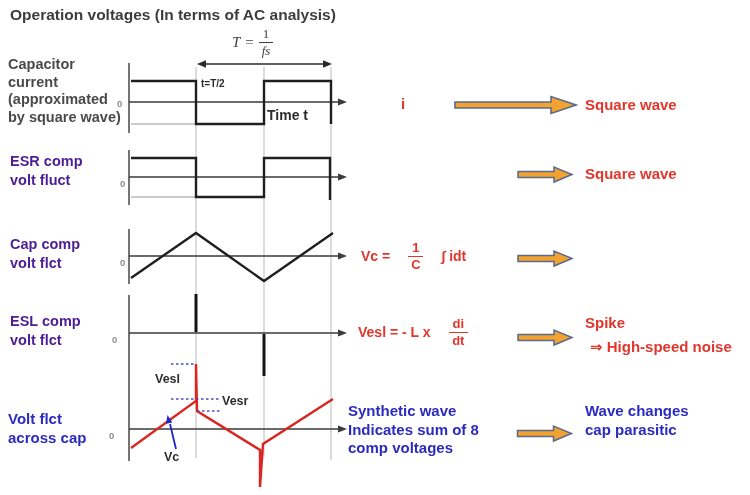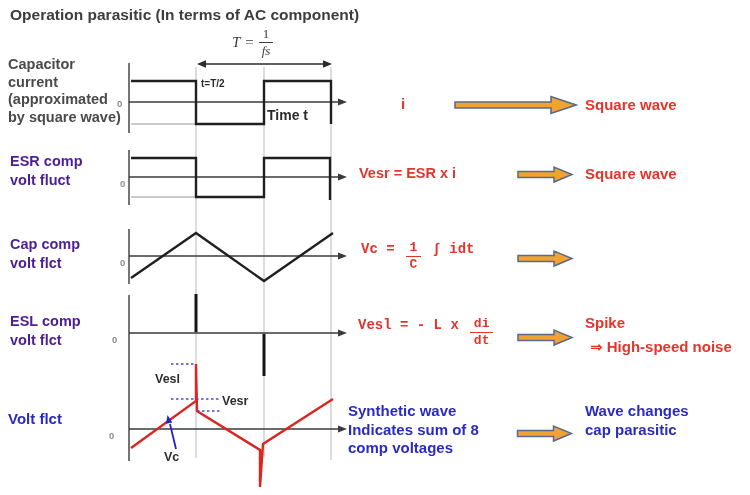--- a/index.html
+++ b/index.html
@@ -16,21 +16,21 @@
   .red{color:#e1362c;font-weight:600;font-size:15px;white-space:nowrap;}
   .zero{font-size:9.5px;color:#8c8c8c;font-weight:600;}
   .axis-note{color:#2b2b2b;font-weight:600;font-size:10px;white-space:nowrap;}
   .wave-note{color:#2e2e2e;font-weight:700;font-size:12.5px;white-space:nowrap;}
   .formula-row{display:flex;align-items:center;gap:5px;color:#3d3d3d;font-size:15px;}
   .serif{font-family:"Liberation Serif","DejaVu Serif",serif;}
   .ital{font-style:italic;}
   .frac{display:inline-flex;flex-direction:column;align-items:center;line-height:1.05;font-size:13px;}
   .frac .num{border-bottom:1.6px solid currentColor;padding:0 4px 1px;}
   .frac .den{padding-top:1px;}
-  .redfx{display:flex;gap:11px;color:#e1362c;font-weight:600;font-size:14px;white-space:nowrap;font-family:Liberation Mono, monospace;}
+  .redfx{display:flex;align-items:center;gap:18px;color:#e1362c;font-weight:600;font-size:14px;white-space:nowrap;}
   svg{display:block;}
 </style>
 </head>
 <body>
 
 <div class="stage">
 
   <svg class="abs" style="left:0;top:0" width="750" height="495" viewBox="0 0 750 495">
 
     <g stroke="#c5c5c5" stroke-width="1.2">
@@ -88,22 +88,22 @@
       <line x1="197" y1="411" x2="220" y2="411"></line>
     </g>
 
     <g>
       <line x1="176" y1="449" x2="170" y2="424" stroke="#2222cc" stroke-width="1.8"></line>
       <polygon points="167.5,415 172.3,422.6 166,423.8" fill="#2222cc"></polygon>
     </g>
   </svg>
 
   <div class="abs title">
-    <span class="main">Operation parasitic</span>
-    <span class="sub">(In terms of AC component)</span>
+    <span class="main">Operation voltages</span>
+    <span class="sub">(In terms of AC analysis)</span>
   </div>
 
   <div class="abs formula-row serif" style="left:232px;top:27px">
     <span class="ital">T</span>
     <span>=</span>
     <span class="frac">
       <span class="num">1</span>
       <span class="den ital">fs</span>
     </span>
   </div>
@@ -121,41 +121,41 @@
   <div class="abs grey-label2" style="left:10px;top:235px">
     <div>Cap comp</div>
     <div>volt flct</div>
   </div>
   <div class="abs grey-label2" style="left:10px;top:312px">
     <div>ESL comp</div>
     <div>volt flct</div>
   </div>
   <div class="abs blue blue-block" style="left:8px;top:409px;line-height:19px">
     <div>Volt flct</div>
+    <div>across cap</div>
   </div>
 
   <span class="abs zero" style="left:117px;top:98px">0</span>
   <span class="abs zero" style="left:120px;top:178px">0</span>
   <span class="abs zero" style="left:120px;top:257px">0</span>
   <span class="abs zero" style="left:112px;top:334px">0</span>
   <span class="abs zero" style="left:109px;top:430px">0</span>
 
   <span class="abs axis-note" style="left:201px;top:78px">t=T/2</span>
   <span class="abs axis-note" style="left:267px;top:107px;font-size:14px">Time t</span>
   <span class="abs wave-note" style="left:155px;top:372px">Vesl</span>
   <span class="abs wave-note" style="left:222px;top:394px">Vesr</span>
   <span class="abs wave-note" style="left:164px;top:450px">Vc</span>
 
   <span class="abs red" style="left:401px;top:95px">i</span>
   <svg class="abs" style="left:454px;top:94px" width="124" height="22" viewBox="0 0 124 22">
     <polygon points="1,8 97,8 97,2.5 122,11 97,19.5 97,14 1,14" fill="#f2a22e" stroke="#5a6a8f" stroke-width="1.6"></polygon>
   </svg>
   <span class="abs red" style="left:585px;top:96px">Square wave</span>
 
-  <span class="abs red" style="left:359px;top:165px;font-size:14.5px">Vesr = ESR x i</span>
   <svg class="abs" style="left:517px;top:165px" width="57" height="19" viewBox="0 0 57 19">
     <polygon points="1,6.5 37,6.5 37,2 55,9.5 37,17 37,12.5 1,12.5" fill="#f2a22e" stroke="#5a6a8f" stroke-width="1.5"></polygon>
   </svg>
   <span class="abs red" style="left:585px;top:165px">Square wave</span>
 
   <div class="abs redfx" style="left:361px;top:241px">
     <span>Vc =</span>
     <span class="frac">
       <span class="num">1</span>
       <span class="den">C</span>

